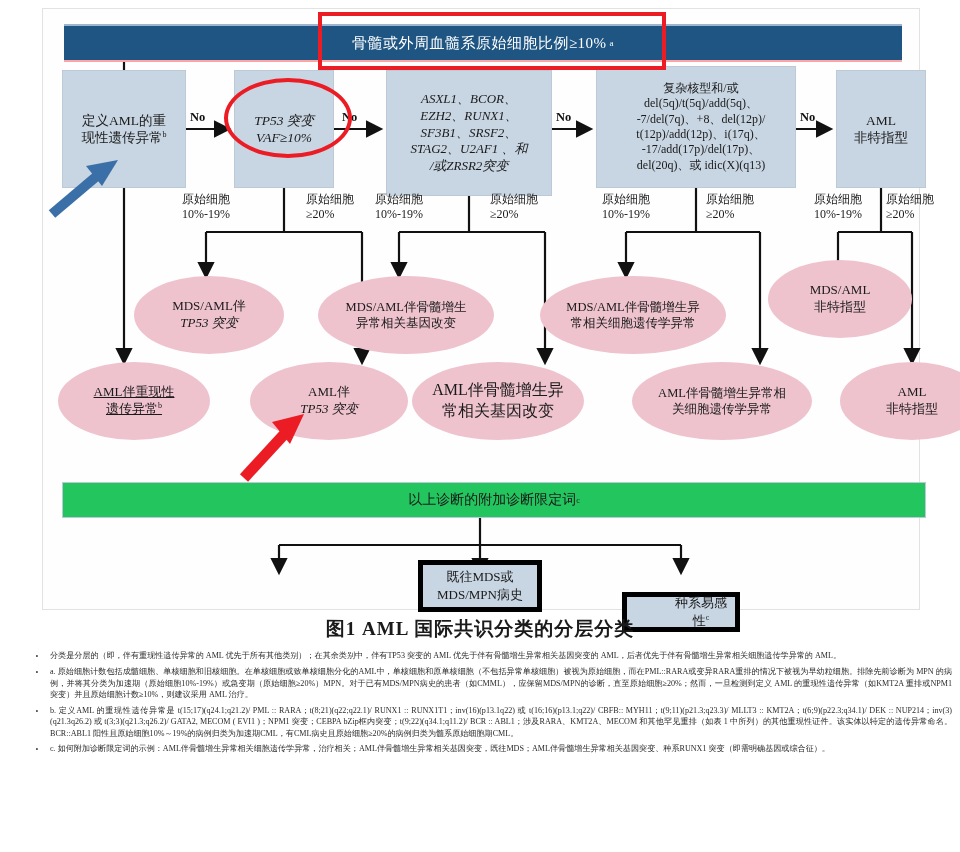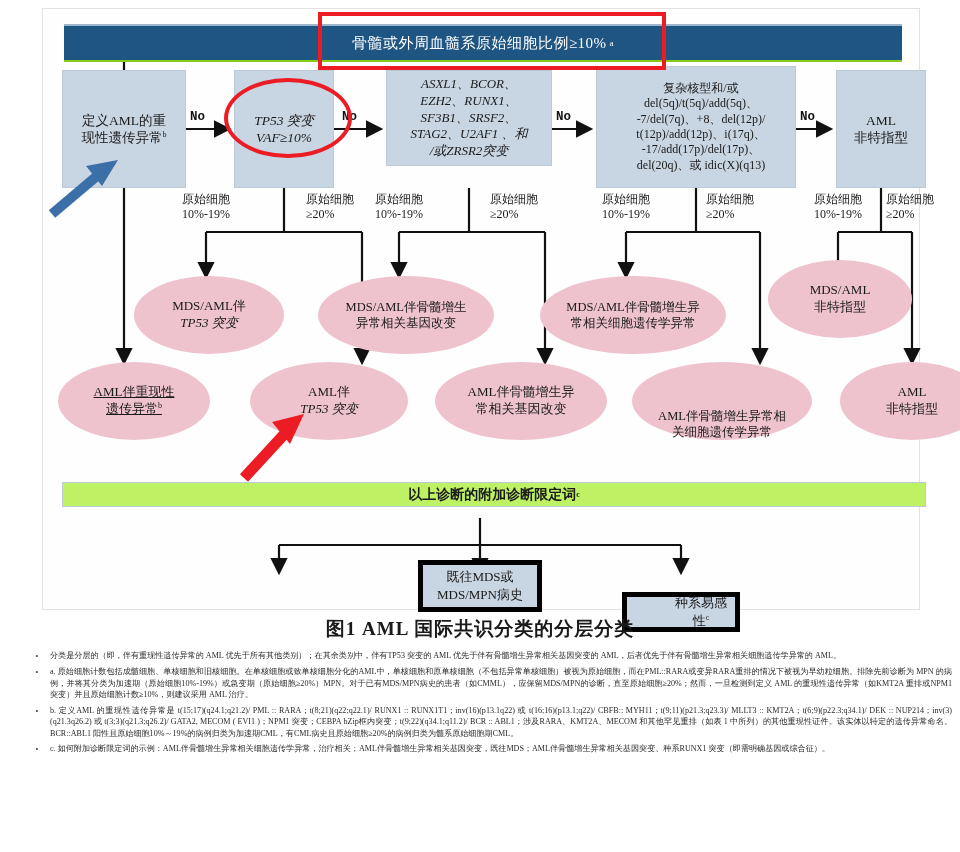--- a/index.html
+++ b/index.html
@@ -17,21 +17,21 @@
   .panel{
     position:absolute;left:42px;top:8px;width:876px;height:600px;
     background:#fefefe;
     border:1px solid #e2e2e2;
   }
   
   .header-bar{
     position:absolute;left:64px;top:24px;width:838px;height:38px;
     background:#1f5582;
     border-top:2px solid #9db6cd;
-    border-bottom:2px solid #84cc16;
+    border-bottom:2px solid #fca5a5;
     display:flex;align-items:center;justify-content:center;
     color:#ffffff;font-size:15px;letter-spacing:.5px;
     box-sizing:border-box;
   }
   .header-bar .sup{font-size:9px;vertical-align:super;margin-left:3px;}
 
   
   .annot-rect{
     position:absolute;left:318px;top:12px;width:340px;height:50px;
     border:4px solid #ec1c24;background:transparent;
@@ -54,28 +54,28 @@
     box-sizing:border-box;
     padding:3px 4px;
     line-height:1.28;
   }
   .dbox .ln{display:block;}
   .ital{font-style:italic;}
   .sup{font-size:8px;vertical-align:super;}
 
   #dbox1{left:62px;top:70px;width:124px;height:118px;font-size:13.5px;}
   #dbox2{left:234px;top:70px;width:100px;height:118px;font-size:13.5px;}
-  #dbox3{left:386px;top:70px;width:166px;height:96px;font-size:13px;}
+  #dbox3{left:386px;top:70px;width:166px;height:126px;font-size:13px;}
   #dbox4{left:596px;top:66px;width:200px;height:122px;font-size:12px;padding-left:14px;}
   #dbox5{left:836px;top:70px;width:90px;height:118px;font-size:13.5px;}
 
   
   .nolabel{
     position:absolute;font-size:12.5px;font-weight:bold;color:#111;
-    font-family:Liberation Mono, monospace;
+    font-family:Liberation Serif, serif;
   }
 
   
   .blast{
     position:absolute;font-size:12px;text-align:center;line-height:1.25;
     color:#1a1a1a;white-space:nowrap;
   }
 
   
   .ell{
@@ -85,24 +85,24 @@
     display:flex;align-items:center;justify-content:center;
     text-align:center;
     box-sizing:border-box;
     line-height:1.3;
     padding:0 6px;
   }
   .ell .ln{display:block;}
 
   
   .qual-bar{
-    position:absolute;left:62px;top:482px;width:864px;height:25px;
-    background:#bef264;border:1px solid #bcc9d6;
-    display:flex;align-items:center;justify-content:center;
-    font-size:14px;box-sizing:border-box;font-weight:bold;
+    position:absolute;left:62px;top:482px;width:864px;height:36px;
+    background:#22c55e;border:1px solid #bcc9d6;
+    display:flex;align-items:center;justify-content:center;
+    font-size:14px;box-sizing:border-box;
   }
   .qbox{
     position:absolute;background:#c8d5e2;border:5px solid #000000;
     display:flex;align-items:center;justify-content:center;
     text-align:center;font-size:13px;line-height:1.35;box-sizing:border-box;
     padding:2px 4px;
   }
 
   
   #wires{position:absolute;left:0;top:0;width:960px;height:620px;pointer-events:none;}
@@ -298,28 +298,28 @@
     </span>
   </div>
 
   <div class="ell" style="left:250px;top:362px;width:158px;height:78px;font-size:13px;">
     <span>
       <span class="ln">AML伴</span>
       <span class="ln ital">TP53 突变</span>
     </span>
   </div>
 
-  <div class="ell" style="left:435px;top:362px;width:172px;height:78px;font-size:13px;">
+  <div class="ell" style="left:412px;top:362px;width:172px;height:78px;font-size:16px;">
     <span>
       <span class="ln">AML伴骨髓增生异</span>
       <span class="ln">常相关基因改变</span>
     </span>
   </div>
 
-  <div class="ell" style="left:632px;top:362px;width:180px;height:78px;font-size:12.5px;align-items:flex-end;">
+  <div class="ell" style="left:632px;top:362px;width:180px;height:78px;font-size:12.5px;">
     <span>
       <span class="ln">AML伴骨髓增生异常相</span>
       <span class="ln">关细胞遗传学异常</span>
     </span>
   </div>
 
   <div class="ell" style="left:840px;top:362px;width:144px;height:78px;font-size:13px;">
     <span>
       <span class="ln">AML</span>
       <span class="ln">非特指型</span>

